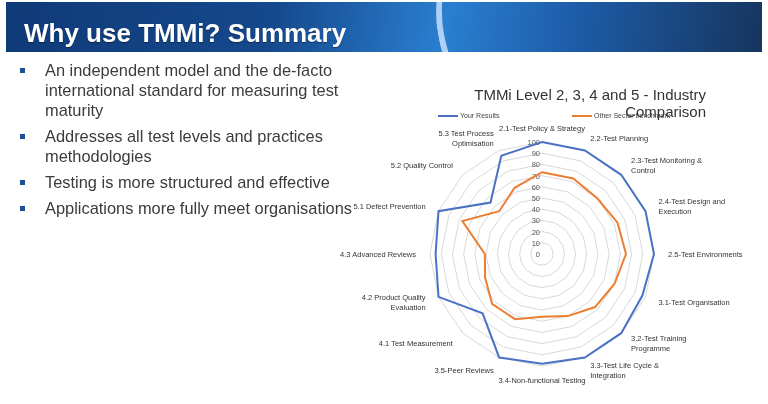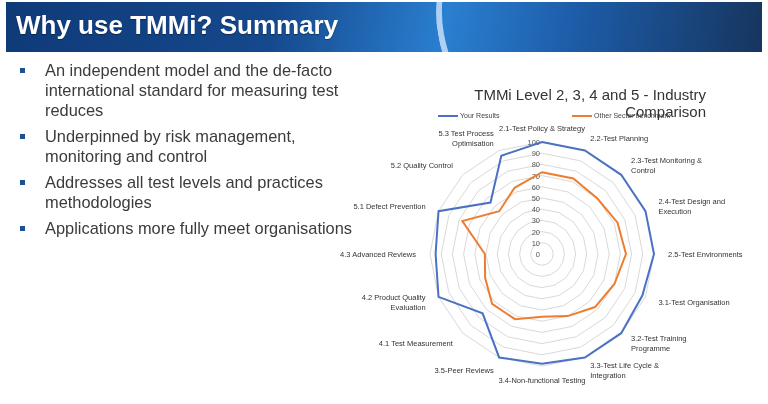--- a/index.html
+++ b/index.html
@@ -8,21 +8,21 @@
     position:absolute; left:6px; top:2px; width:756px; height:50px;
     background: linear-gradient(100deg, #0f3a78 0%, #15488c 35%, #2a7fd0 58%, #1d5ca8 75%, #16355e 100%);
     overflow:hidden;
   }
   .header .arc {
     position:absolute; left:430px; top:-120px; width:260px; height:260px;
     border-radius:50%; border-left:6px solid rgba(220,235,255,0.75);
     transform:rotate(-10deg);
   }
   .header h1 {
-    position:absolute; left:10px; top:8px; margin:0;
+    position:absolute; left:10px; top:8px; margin:8px;
     color:#ffffff; font-size:26px; font-weight:bold; letter-spacing:0px;
     text-shadow:0 1px 1px rgba(0,0,0,0.4);
   }
   ul.bullets { position:absolute; left:18px; top:60px; width:345px; margin:0; padding:0; list-style:none; }
   ul.bullets li { position:relative; padding-left:27px; color:#3b3b3b; font-size:16.4px; line-height:20px; margin-bottom:6px; }
   ul.bullets li .sq { position:absolute; left:2px; top:8px; width:5px; height:5px; background:#1c4f95; }
   .chart-title { position:absolute; left:396px; top:86px; width:310px; text-align:right; font-size:15px; color:#333; }
   .legend { position:absolute; top:112px; font-size:7px; color:#444; }
   .legend .line { display:inline-block; width:20px; height:2px; vertical-align:middle; margin-right:2px; }
   svg.radar { position:absolute; left:0; top:0; }
@@ -31,23 +31,23 @@
 </style>
 </head>
 <body>
 
 <div class="header">
   <div class="arc"></div>
   <h1>Why use TMMi? Summary</h1>
 </div>
 
 <ul class="bullets">
-  <li><span class="sq"></span><span>An independent model and the de-facto international standard for measuring test reduces</span></li>
-  <li><span class="sq"></span><span>Underpinned by risk management, monitoring and control</span></li>
+  <li><span class="sq"></span><span>An independent model and the de-facto international standard for measuring test maturity</span></li>
   <li><span class="sq"></span><span>Addresses all test levels and practices methodologies</span></li>
+  <li><span class="sq"></span><span>Testing is more structured and effective</span></li>
   <li><span class="sq"></span><span>Applications more fully meet organisations</span></li>
 </ul>
 
 <div class="chart-title">TMMi Level 2, 3, 4 and 5 - Industry Comparison</div>
 
 <div class="legend" style="left:438px;">
   <span class="line" style="background:#4a72c4;"></span><span>Your Results</span>
 </div>
 <div class="legend" style="left:572px;">
   <span class="line" style="background:#ed7d31;"></span><span>Other Sector benchmark</span>

